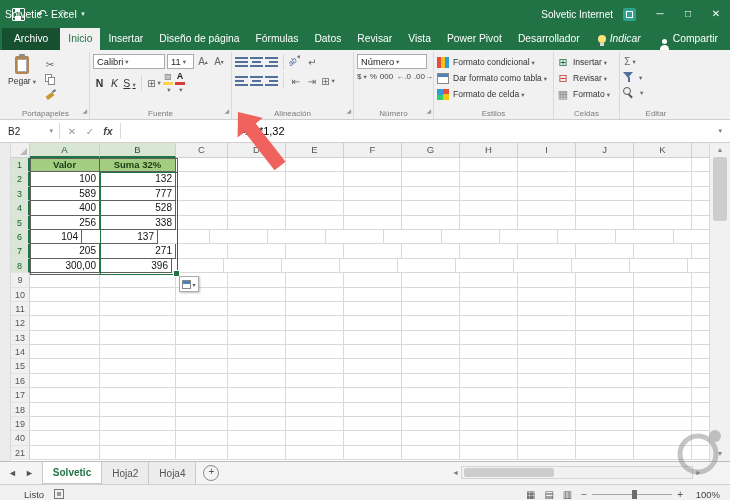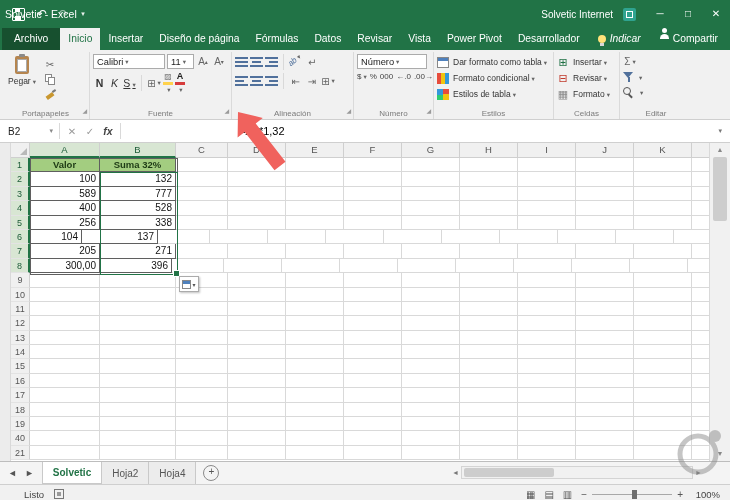--- a/index.html
+++ b/index.html
@@ -24,21 +24,21 @@
   .winbtn{width:28px;height:28px;line-height:28px;text-align:center;font-size:10px}
   
   #tabbar{height:22px;background:var(--green);display:flex;align-items:flex-end;color:#fff;padding-left:2px}
   #rtabs{display:flex;align-items:flex-end}
   .rtab{padding:0 8px;line-height:22px;font-size:10.3px;white-space:nowrap}
   .rtab.file{background:#17502f;padding:0 12px}
   .rtab.active{background:#f1f1f1;color:var(--green)}
   .tellme{display:flex;align-items:center;gap:4px;margin-left:10px;line-height:22px;font-size:10.3px;font-style:italic}
   .ibulb{width:8px;height:8px;border-radius:50%;background:#ffe27a;position:relative}
   .ibulb::after{content:"";position:absolute;left:2px;bottom:-3px;width:4px;height:3px;background:#d8d8d8}
-  .share{margin-left:auto;display:flex;align-items:flex-start;gap:3px;padding:0 12px;line-height:22px;font-size:10.3px}
+  .share{margin-left:auto;display:flex;align-items:flex-end;gap:3px;padding:0 12px;line-height:22px;font-size:10.3px}
   .iperson{position:relative;width:11px;height:11px}
   .iperson::before{content:"";position:absolute;top:0;left:3px;width:5px;height:5px;border-radius:50%;background:#fff}
   .iperson::after{content:"";position:absolute;bottom:0;left:1px;width:9px;height:5px;border-radius:5px 5px 0 0;background:#fff}
   
   #ribbon{height:70px;background:#f1f1f1;border-bottom:1px solid #cfcfcf;display:flex;padding:2px 0 0 2px;box-sizing:border-box}
   .grp{position:relative;border-right:1px solid #dadada;padding:2px 3px 13px;box-sizing:border-box;flex:none}
   .cap{position:absolute;bottom:1px;left:0;right:0;text-align:center;font-size:8px;color:#7b7b7b;white-space:nowrap}
   .dlg{position:absolute;bottom:2px;right:2px;width:8px;height:8px}
   .dlg::after{content:"◢";font-size:6px;color:#9a9a9a;position:absolute;right:0;top:-2px}
   .dd::after{content:"▾";font-size:6.5px;color:#666;margin-left:2px}
@@ -316,30 +316,30 @@
         <span class="numico">←.0</span>
         <span class="numico">.00→</span>
       </div>
       <span class="cap">Número</span>
       <span class="dlg"></span>
     </div>
 
     <div class="grp" style="width:120px">
       <div>
           <div class="ritem">
+            <span class="sico icf"></span>
+            <span class="rlab dd">Formato condicional</span>
+          </div>
+          <div class="ritem">
             <span class="sico itbl"></span>
             <span class="rlab dd">Dar formato como tabla</span>
           </div>
           <div class="ritem">
-            <span class="sico icf"></span>
-            <span class="rlab dd">Formato condicional</span>
-          </div>
-          <div class="ritem">
             <span class="sico ics"></span>
-            <span class="rlab dd">Estilos de tabla</span>
+            <span class="rlab dd">Formato de celda</span>
           </div>
         </div>
       <span class="cap">Estilos</span>
     </div>
 
     <div class="grp" style="width:66px">
       <div>
           <div class="ritem">
             <span class="cellico" style="color: rgb(31, 112, 68);">⊞</span>
             <span class="rlab dd">Insertar</span>

